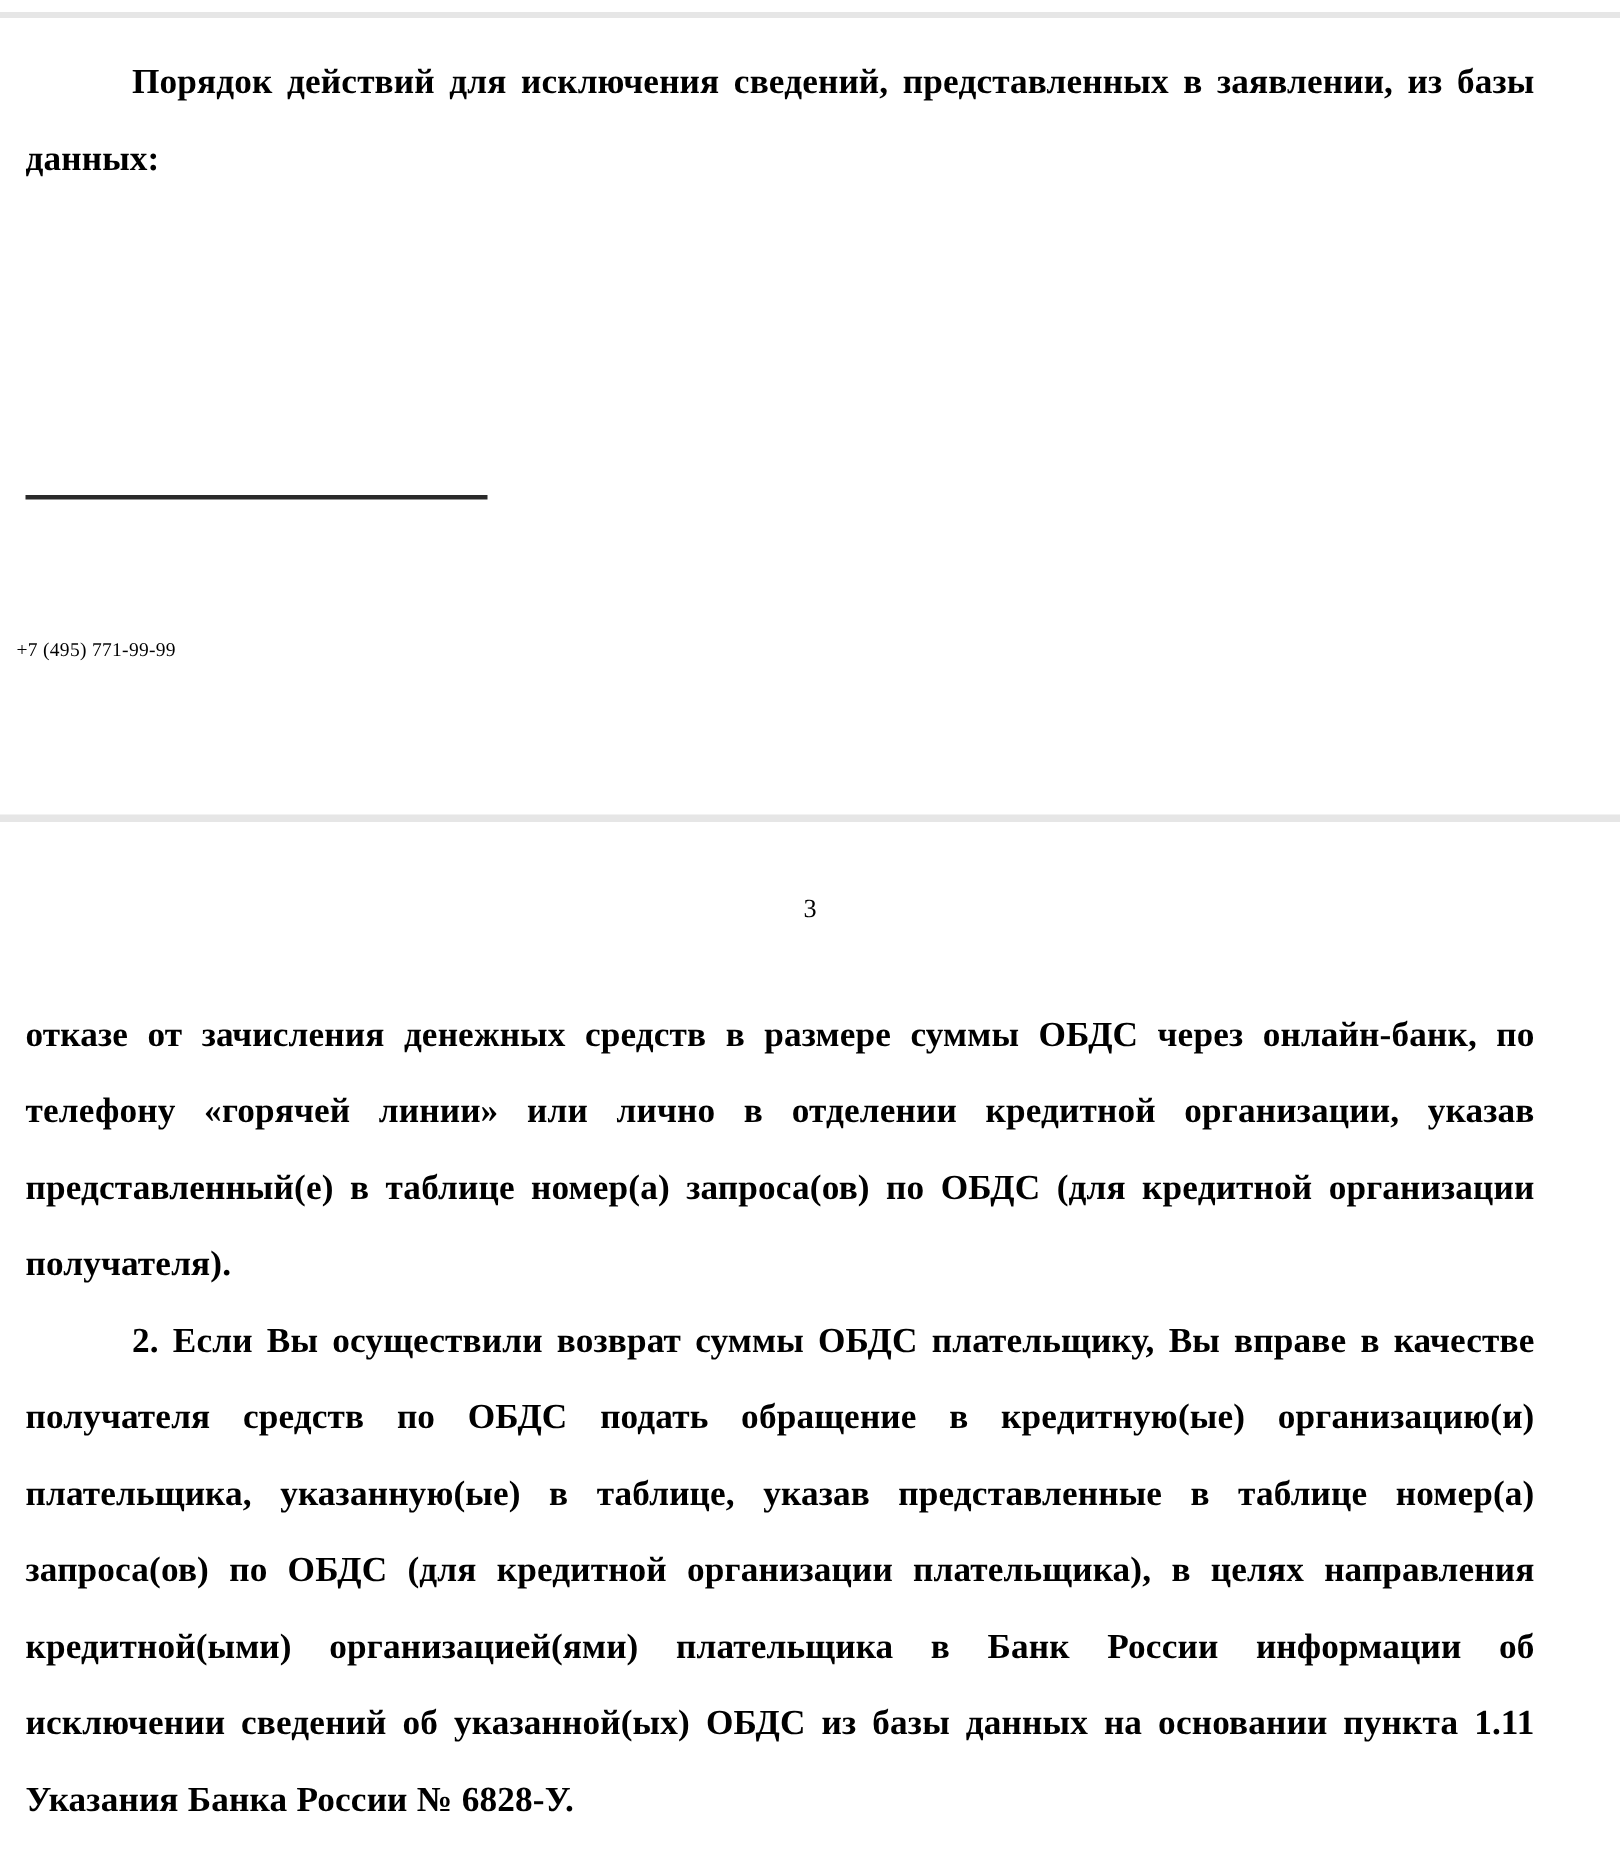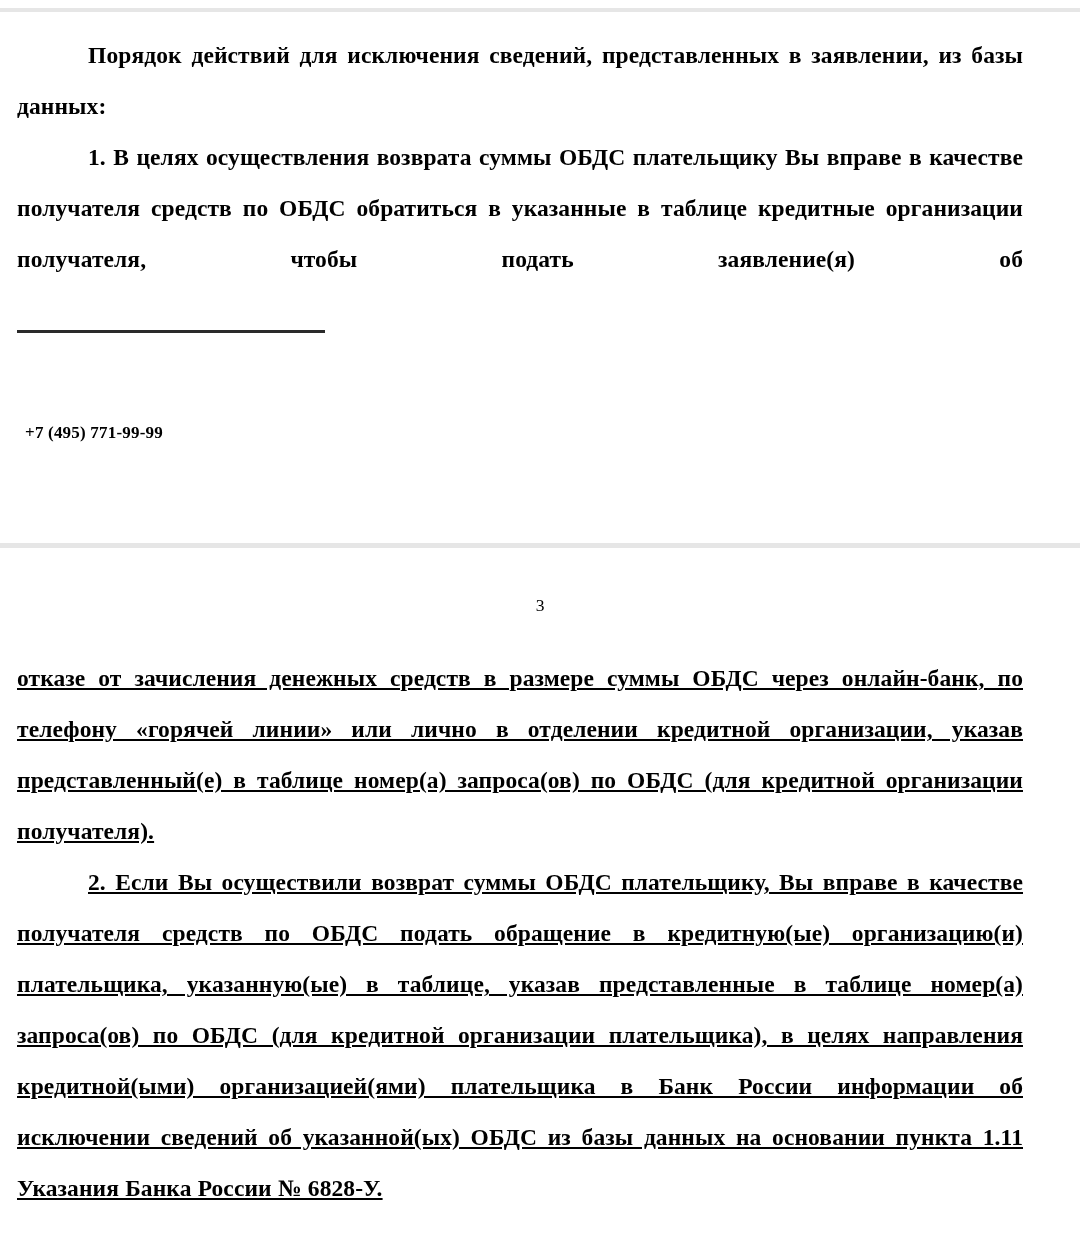--- a/index.html
+++ b/index.html
@@ -104,24 +104,24 @@
   .footnote sup {
     font-size: 11.5px;
     vertical-align: super;
     line-height: 0;
     padding-right: 2px;
   }
 
   
   .phone-line {
     position: absolute;
-    left: 25px;
+    left: 11px;
     top: 408px;
-    font-size: 17px;
-    font-weight: bold;
+    font-size: 13px;
+    font-weight: normal;
     line-height: 26px;
     letter-spacing: 0.2px;
     white-space: nowrap;
   }
 
   
   .page-number {
     position: absolute;
     left: 0;
     top: 593px;
@@ -138,38 +138,37 @@
 <div class="doc">
 
   <div class="page-gap top"></div>
 
   <div class="page page-one">
 
     <div class="textblock" style="top: 18px;">
 
       <p class="body-par justify-all">Порядок действий для исключения сведений, представленных в заявлении, из базы данных:</p>
 
-      <p class="body-par justify-all">1. В целях осуществления возврата суммы ОБДС плательщику Вы вправе в качестве получателя средств по ОБДС обратиться в указанные в таблице кредитные организации получателя, чтобы подать заявление(я) об</p>
 
     </div>
 
     <div class="footnote-rule"></div>
 
 
     <div class="phone-line">+7 (495) 771-99-99</div>
 
   </div>
 
   <div class="page-gap mid"></div>
 
   <div class="page page-two">
 
     <div class="page-number" style="top: 45px;">3</div>
 
-    <div class="textblock" style="top: 105px; text-decoration: underline;">
+    <div class="textblock" style="top: 117px;">
 
       <p class="body-par no-indent justify-all">отказе от зачисления денежных средств в размере суммы ОБДС через онлайн-банк, по телефону «горячей линии» или лично в отделении кредитной организации, указав представленный(е) в таблице номер(а) запроса(ов) по ОБДС (для кредитной организации получателя).</p>
 
       <p class="body-par">2. Если Вы осуществили возврат суммы ОБДС плательщику, Вы вправе в качестве получателя средств по ОБДС подать обращение в кредитную(ые) организацию(и) плательщика, указанную(ые) в таблице, указав представленные в таблице номер(а) запроса(ов) по ОБДС (для кредитной организации плательщика), в целях направления кредитной(ыми) организацией(ями) плательщика в Банк России информации об исключении сведений об указанной(ых) ОБДС из базы данных на основании пункта 1.11 Указания Банка России № 6828-У.</p>
 
     </div>
 
   </div>
 
 </div>

